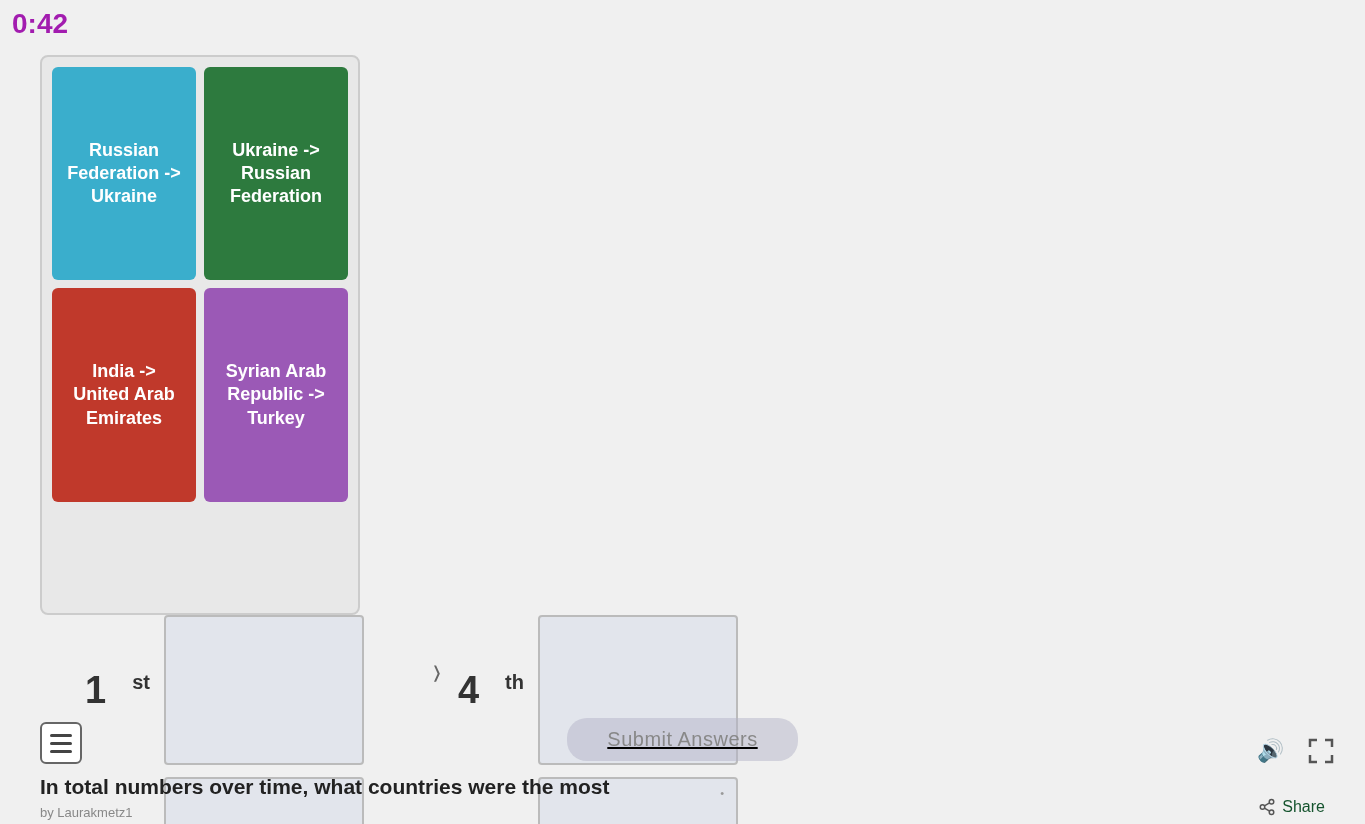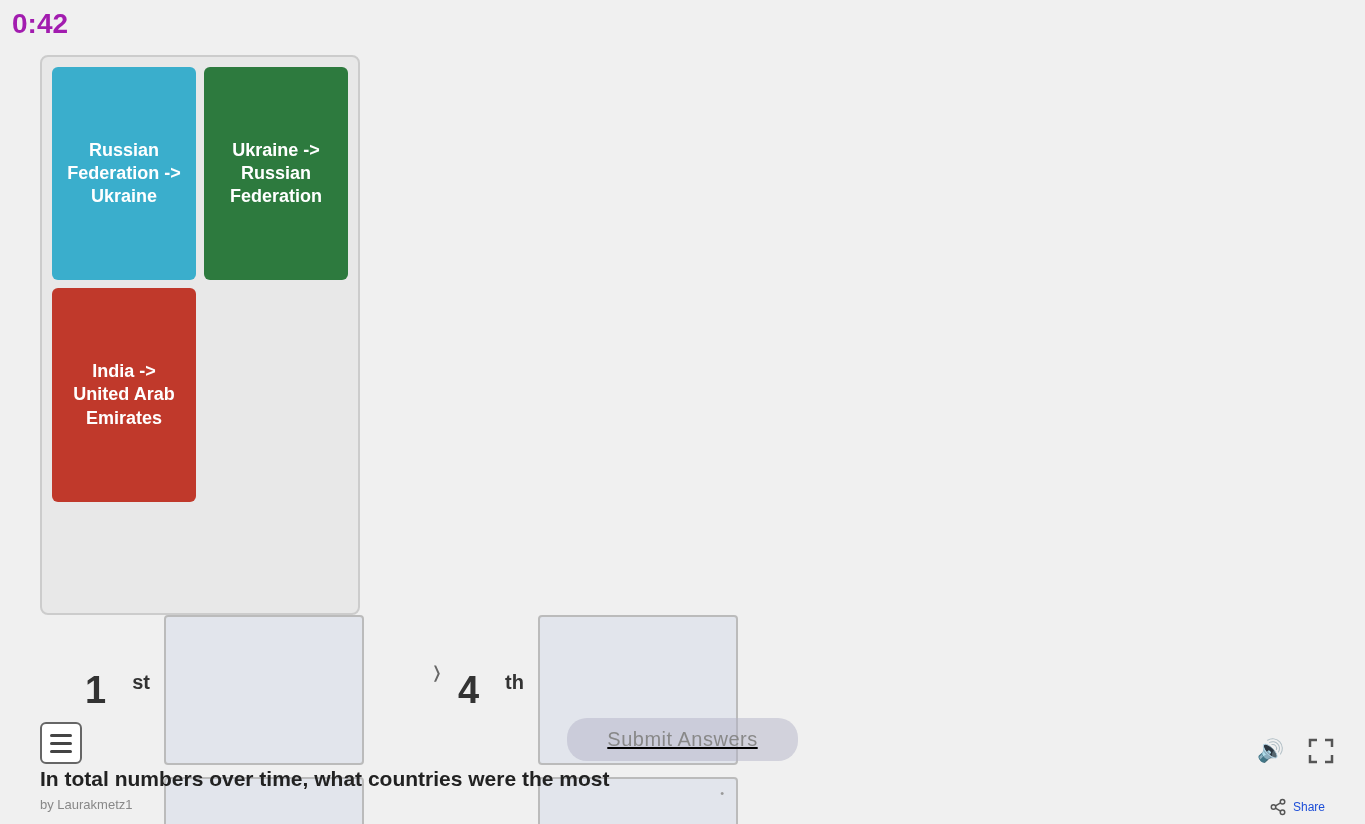--- a/index.html
+++ b/index.html
@@ -190,21 +190,21 @@
       border: none;
       line-height: 1;
     }
 
     
     .question-area {
       position: absolute;
       bottom: 0;
       left: 40px;
       right: 200px;
-      padding: 6px 0 12px 0;
+      padding: 6px 0 4px 0;
     }
 
     .question-text {
       font-size: 21px;
       color: #222;
       line-height: 1.4;
     }
 
     .question-text strong {
       font-weight: bold;
@@ -213,22 +213,22 @@
     .author-text {
       font-size: 13px;
       color: #888;
       margin-top: 4px;
     }
 
     .share-btn {
       position: absolute;
       right: 40px;
       bottom: 8px;
-      font-size: 12px;
-      color: #1d4ed8;
+      font-size: 16px;
+      color: #14532d;
       cursor: pointer;
       background: none;
       border: none;
       display: flex;
       align-items: center;
       gap: 6px;
       justify-content: center;
     }
   </style>
 </head>
@@ -241,20 +241,23 @@
 
     <div class="left-panel">
       <div class="drag-item blue">
         Russian Federation -&gt; Ukraine
       </div>
       <div class="drag-item green">
         Ukraine -&gt; Russian Federation
       </div>
       <div class="drag-item red">
         India -&gt; United Arab Emirates
+      </div>
+      <div class="drag-item purple">
+        Syrian Arab Republic -&gt; Turkey
       </div>
     </div>
 
     <div class="ranking-area">
 
       <div class="rank-column">
         <div class="rank-row">
           <div class="rank-label">1<sup>st</sup></div>
           <div class="drop-box"></div>
         </div>

